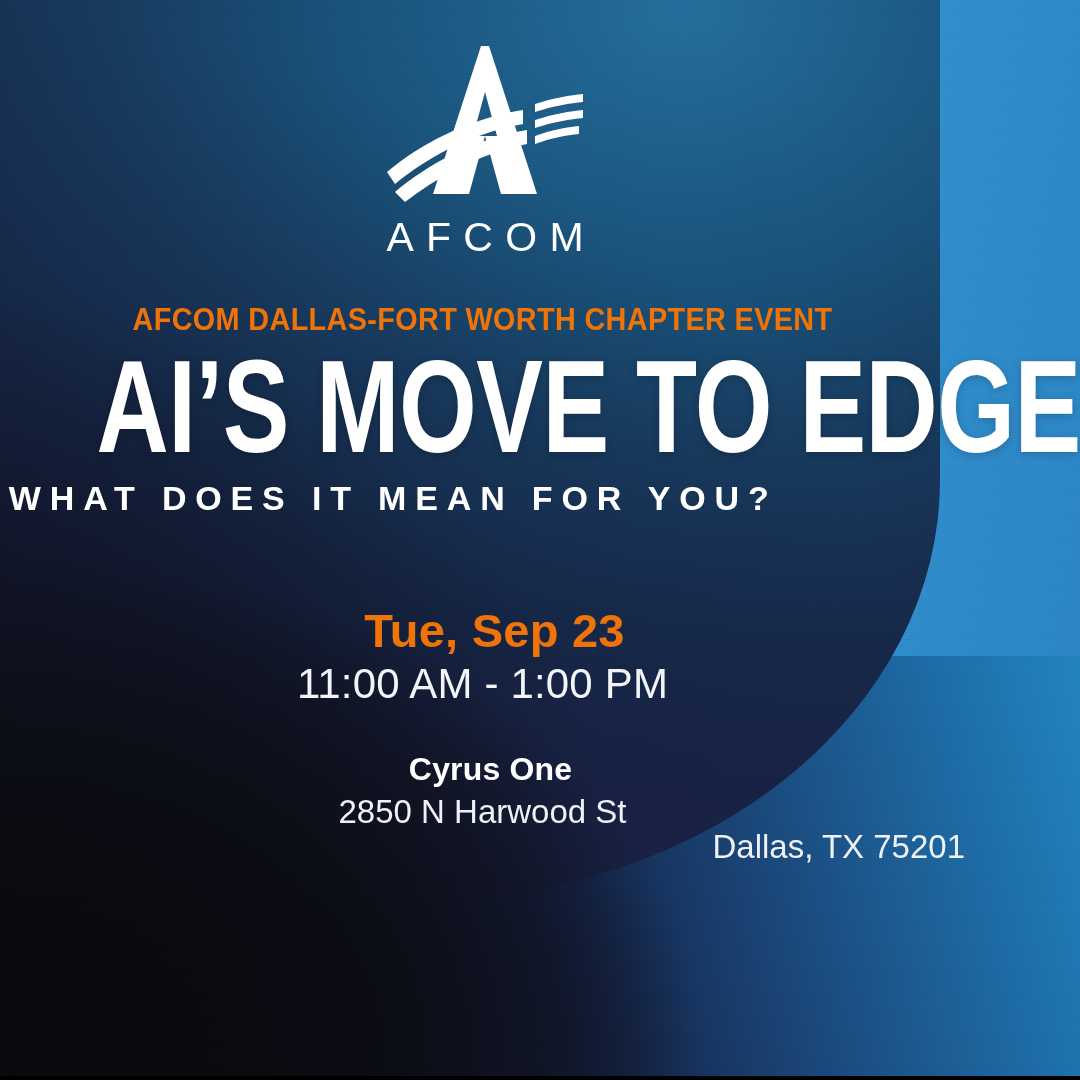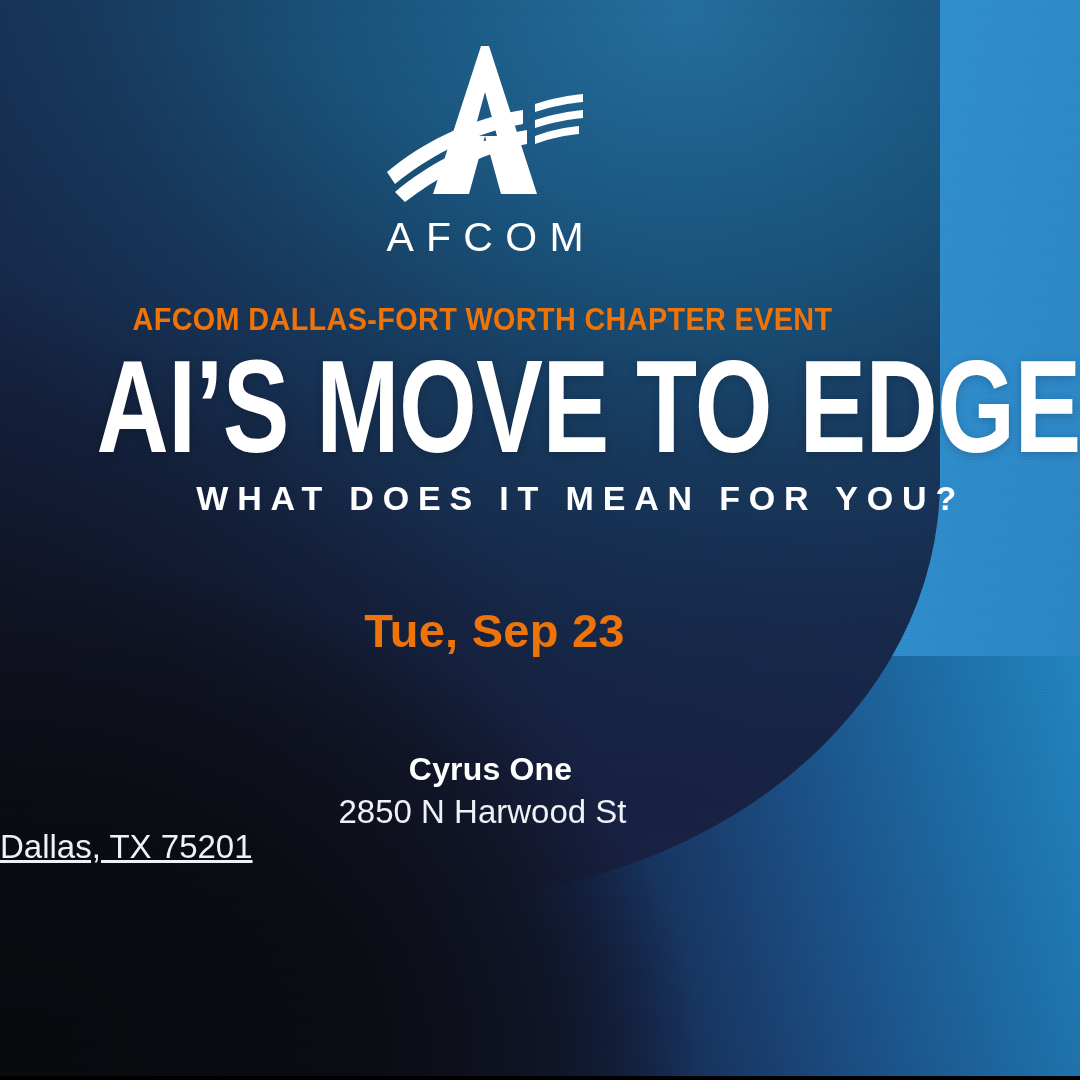--- a/index.html
+++ b/index.html
@@ -161,21 +161,21 @@
     white-space: nowrap;
     text-shadow: 0 2px 10px rgba(0,0,0,0.20);
   }
 
   
   .subhead {
     position: absolute;
     top: 479px;
     left: 0;
     width: 965px;
-    text-align: right;
+    text-align: left;
     color: #ffffff;
     font-size: 34px;
     font-weight: 700;
     letter-spacing: 0.26em;
     text-indent: 0.26em;
     white-space: nowrap;
   }
 
   
   .date-line {
@@ -223,25 +223,24 @@
     text-align: center;
     color: #eef1f5;
     font-size: 33px;
     font-weight: 400;
   }
   .venue-city {
     position: absolute;
     top: 828px;
     left: 0;
     width: 965px;
-    text-align: left;
+    text-align: right;
     color: #eef1f5;
     font-size: 33px;
     font-weight: 400;
-    text-decoration: underline;
   }
 </style>
 </head>
 <body>
 
 <div id="flyer">
 
   <div class="bg-sky"></div>
   <div class="bg-bottom"></div>
   <div class="bg-shape"></div>
@@ -269,20 +268,21 @@
     </div>
 
     <div class="kicker">AFCOM DALLAS-FORT WORTH CHAPTER EVENT</div>
 
     <div class="headline">AI’S MOVE TO EDGE</div>
 
     <div class="subhead">WHAT DOES IT MEAN FOR YOU?</div>
 
     <div class="date-line">Tue, Sep 23</div>
 
+    <div class="time-line">11:00 AM - 1:00 PM</div>
 
     <div class="venue-name">Cyrus One</div>
 
     <div class="venue-street">2850 N Harwood St</div>
 
     <div class="venue-city">Dallas, TX 75201</div>
 
   </div>
 </div>
 

